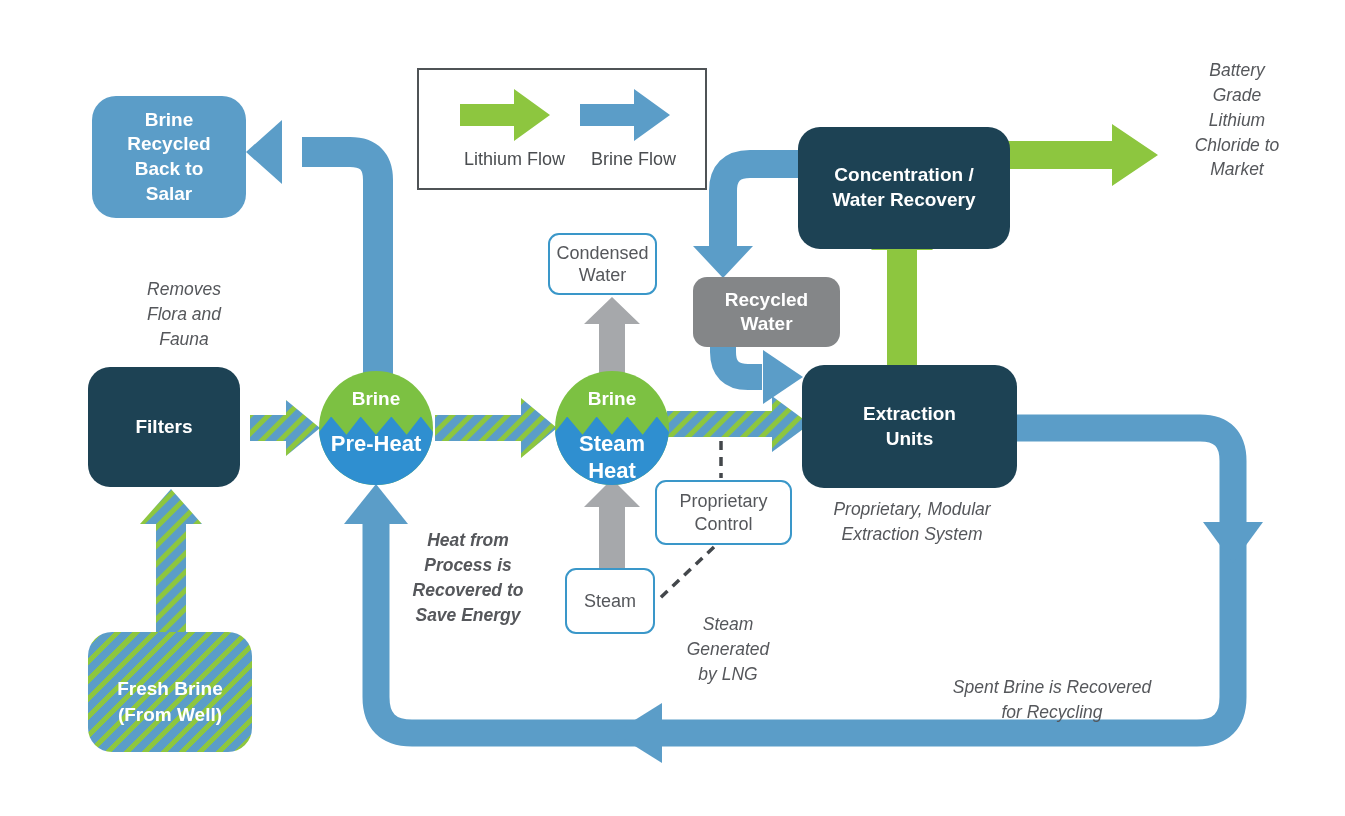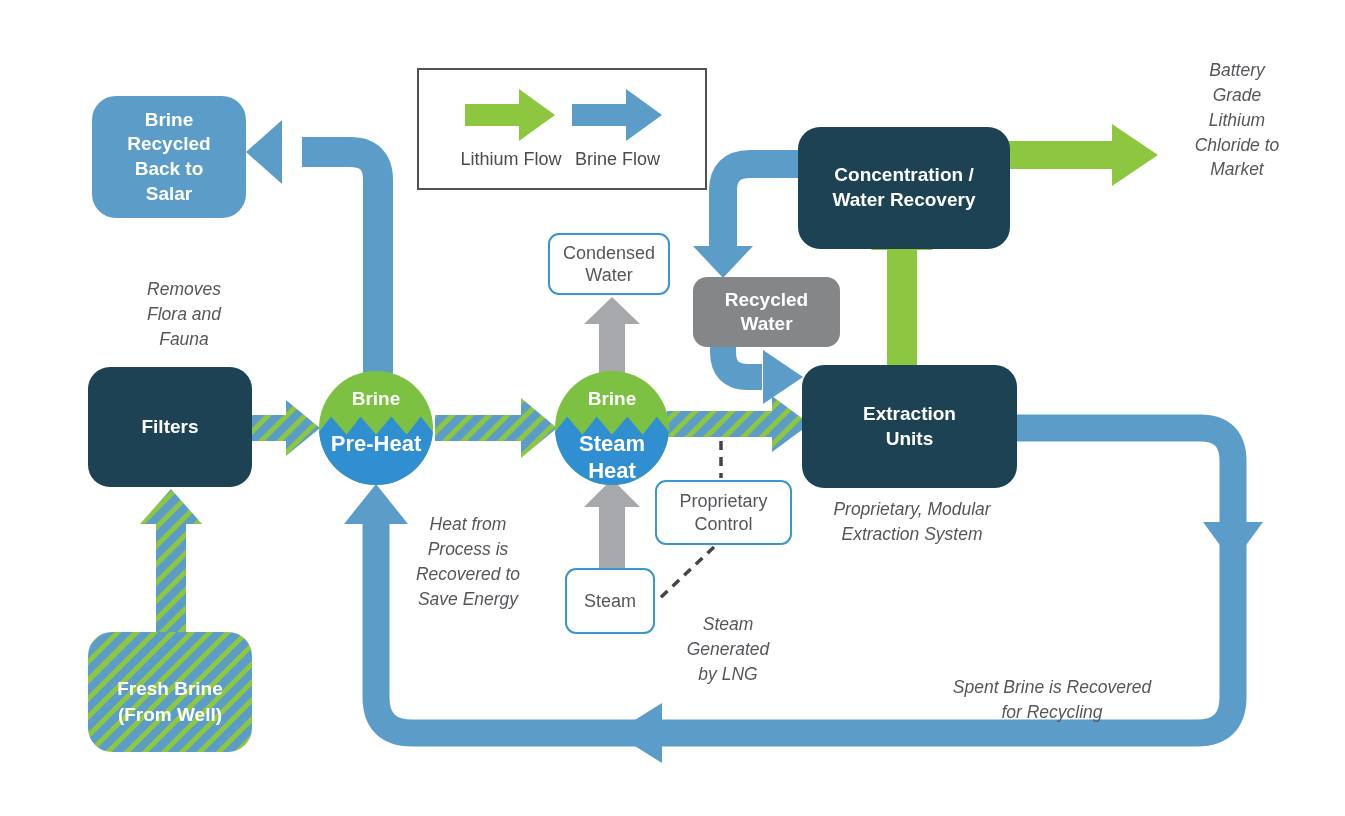--- a/index.html
+++ b/index.html
@@ -21,21 +21,21 @@
           clip-path:polygon(0 26%,12% 0,25% 26%,37% 0,50% 26%,63% 0,76% 26%,88% 0,100% 26%,100% 100%,0 100%);}
   .circle .toplab{position:absolute;top:15%;left:0;width:100%;text-align:center;color:#fff;
           font-weight:bold;font-size:19px;z-index:3;}
   .circle .botlab{position:absolute;top:53%;left:0;width:100%;text-align:center;color:#fff;
           font-weight:bold;font-size:22px;line-height:1.2;z-index:3;}
   .ann{position:absolute;z-index:2;color:var(--text-gray);font-style:italic;font-size:17.5px;
        line-height:1.42;text-align:center;}
   .legend{position:absolute;z-index:2;background:#fff;border:2.5px solid var(--legend-border);
           display:flex;flex-direction:row;justify-content:center;align-items:center;gap:10px;box-sizing:border-box;}
   .legend .item{display:flex;flex-direction:column;align-items:center;gap:8px;}
-  .legend .lab{color:#4a4d50;font-size:18px;}
+  .legend .lab{color:#4a4d50;font-size:18px;margin-left:16px;}
 </style>
 </head>
 <body>
 
 <div class="canvas">
 
   <svg class="layer" width="1345" height="816" viewBox="0 0 1345 816">
     <defs>
       <pattern id="stripes" width="13" height="13" patternUnits="userSpaceOnUse" patternTransform="rotate(45)">
         <rect width="13" height="13" style="fill:var(--steel)"></rect>
@@ -92,31 +92,31 @@
     <div>Recycled</div>
     <div>Back to</div>
     <div>Salar</div>
   </div>
 
   <div class="node navy" style="left:798px;top:90px;width:212px;height:122px;margin-top:37px;">
     <div>Concentration /</div>
     <div>Water Recovery</div>
   </div>
 
-  <div class="node outline" style="left:548px;top:233px;width:122px;height:62px;">
+  <div class="node outline" style="left:548px;top:233px;width:109px;height:62px;">
     <div>Condensed</div>
     <div>Water</div>
   </div>
 
   <div class="node graybox" style="left:693px;top:277px;width:147px;height:70px;">
     <div>Recycled</div>
     <div>Water</div>
   </div>
 
-  <div class="node navy" style="left:88px;top:367px;width:164px;height:120px;">
+  <div class="node navy" style="left:88px;top:367px;width:152px;height:120px;">
     <div>Filters</div>
   </div>
 
   <div class="circle" style="left:319px;top:371px;">
     <div class="water"></div>
     <div class="toplab">Brine</div>
     <div class="botlab">Pre-Heat</div>
   </div>
 
   <div class="circle" style="left:555px;top:371px;">
@@ -154,21 +154,21 @@
   </div>
 
   <div class="ann" style="left:1152px;top:58px;width:170px;">
     <div>Battery</div>
     <div>Grade</div>
     <div>Lithium</div>
     <div>Chloride to</div>
     <div>Market</div>
   </div>
 
-  <div class="ann" style="left:378px;top:512px;width:180px;">
+  <div class="ann" style="left:378px;top:528px;width:180px;font-weight:bold;">
     <div>Heat from</div>
     <div>Process is</div>
     <div>Recovered to</div>
     <div>Save Energy</div>
   </div>
 
   <div class="ann" style="left:653px;top:612px;width:150px;">
     <div>Steam</div>
     <div>Generated</div>
     <div>by LNG</div>

